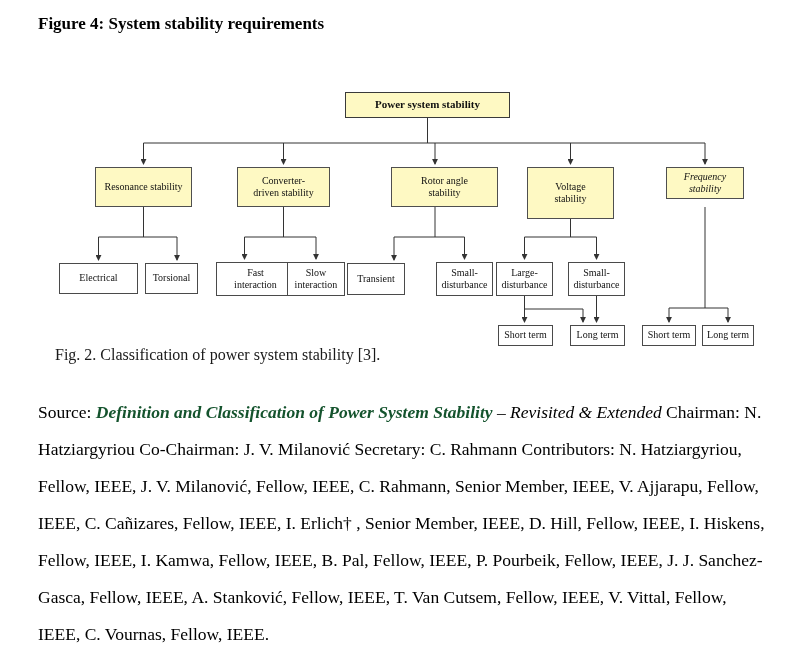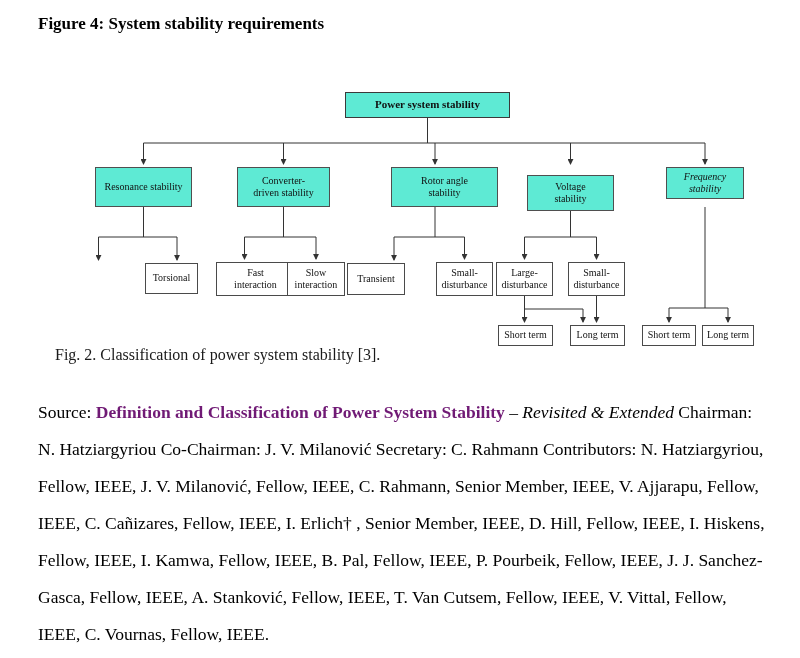--- a/index.html
+++ b/index.html
@@ -5,26 +5,26 @@
   html,body{margin:0;padding:0;background:#fff;}
   .page{position:relative;width:800px;height:658px;background:#ffffff;overflow:hidden;
         font-family:"Liberation Serif", serif;color:#111;padding-left:28px;}
   .fig-title{position:absolute;left:38px;top:14px;font-size:17px;font-weight:bold;color:#000;}
   .diagram{position:absolute;left:0;top:80px;width:800px;height:300px;}
   .diagram svg{position:absolute;left:0;top:0;}
   .box{position:absolute;display:flex;align-items:center;justify-content:center;
        text-align:center;box-sizing:border-box;background:#fff;border:1px solid #4a4a4a;
        font-size:10px;line-height:1.25;color:#111;}
   .box .node-label{white-space:pre-line;}
-  .gray{background:#5eead4;border:1px solid #4f4f4f;}
+  .gray{background:#fef9c3;border:1px solid #4f4f4f;}
   .root{font-weight:bold;font-size:11px;border:1.4px solid #3a3a3a;}
   .caption{position:absolute;left:55px;top:266px;font-size:16px;color:#1a1a1a;}
   .source{position:absolute;left:38px;top:394px;width:734px;font-size:17.5px;
           line-height:37px;color:#000;}
-  .source-link{font-weight:bold;color:#701a75;cursor:pointer;text-decoration:none;}
+  .source-link{font-weight:bold;font-style:italic;color:#14532d;cursor:pointer;text-decoration:none;}
   .source-ital{font-style:italic;}
 </style>
 </head>
 <body>
 
 <div class="page">
 
   <div class="fig-title">Figure 4: System stability requirements</div>
 
   <div class="diagram">
@@ -85,29 +85,32 @@
       <span class="node-label">Resonance stability</span>
     </div>
     <div class="box gray" style="left:237px;top:87px;width:93px;height:40px;">
       <span class="node-label">Converter-
 driven stability</span>
     </div>
     <div class="box gray" style="left:391px;top:87px;width:107px;height:40px;">
       <span class="node-label">Rotor angle
 stability</span>
     </div>
-    <div class="box gray" style="left:527px;top:87px;width:87px;height:36px;margin-top:8px;">
+    <div class="box gray" style="left:527px;top:87px;width:87px;height:52px;">
       <span class="node-label">Voltage
 stability</span>
     </div>
     <div class="box gray" style="left:666px;top:87px;width:78px;height:32px;font-style:italic;">
       <span class="node-label">Frequency
 stability</span>
     </div>
 
+    <div class="box" style="left:59px;top:183px;width:79px;height:31px;">
+      <span class="node-label">Electrical</span>
+    </div>
     <div class="box" style="left:145px;top:183px;width:53px;height:31px;">
       <span class="node-label">Torsional</span>
     </div>
     <div class="box" style="left:216px;top:182px;width:79px;height:34px;">
       <span class="node-label">Fast
 interaction</span>
     </div>
     <div class="box" style="left:287px;top:182px;width:58px;height:34px;">
       <span class="node-label">Slow
 interaction</span>

